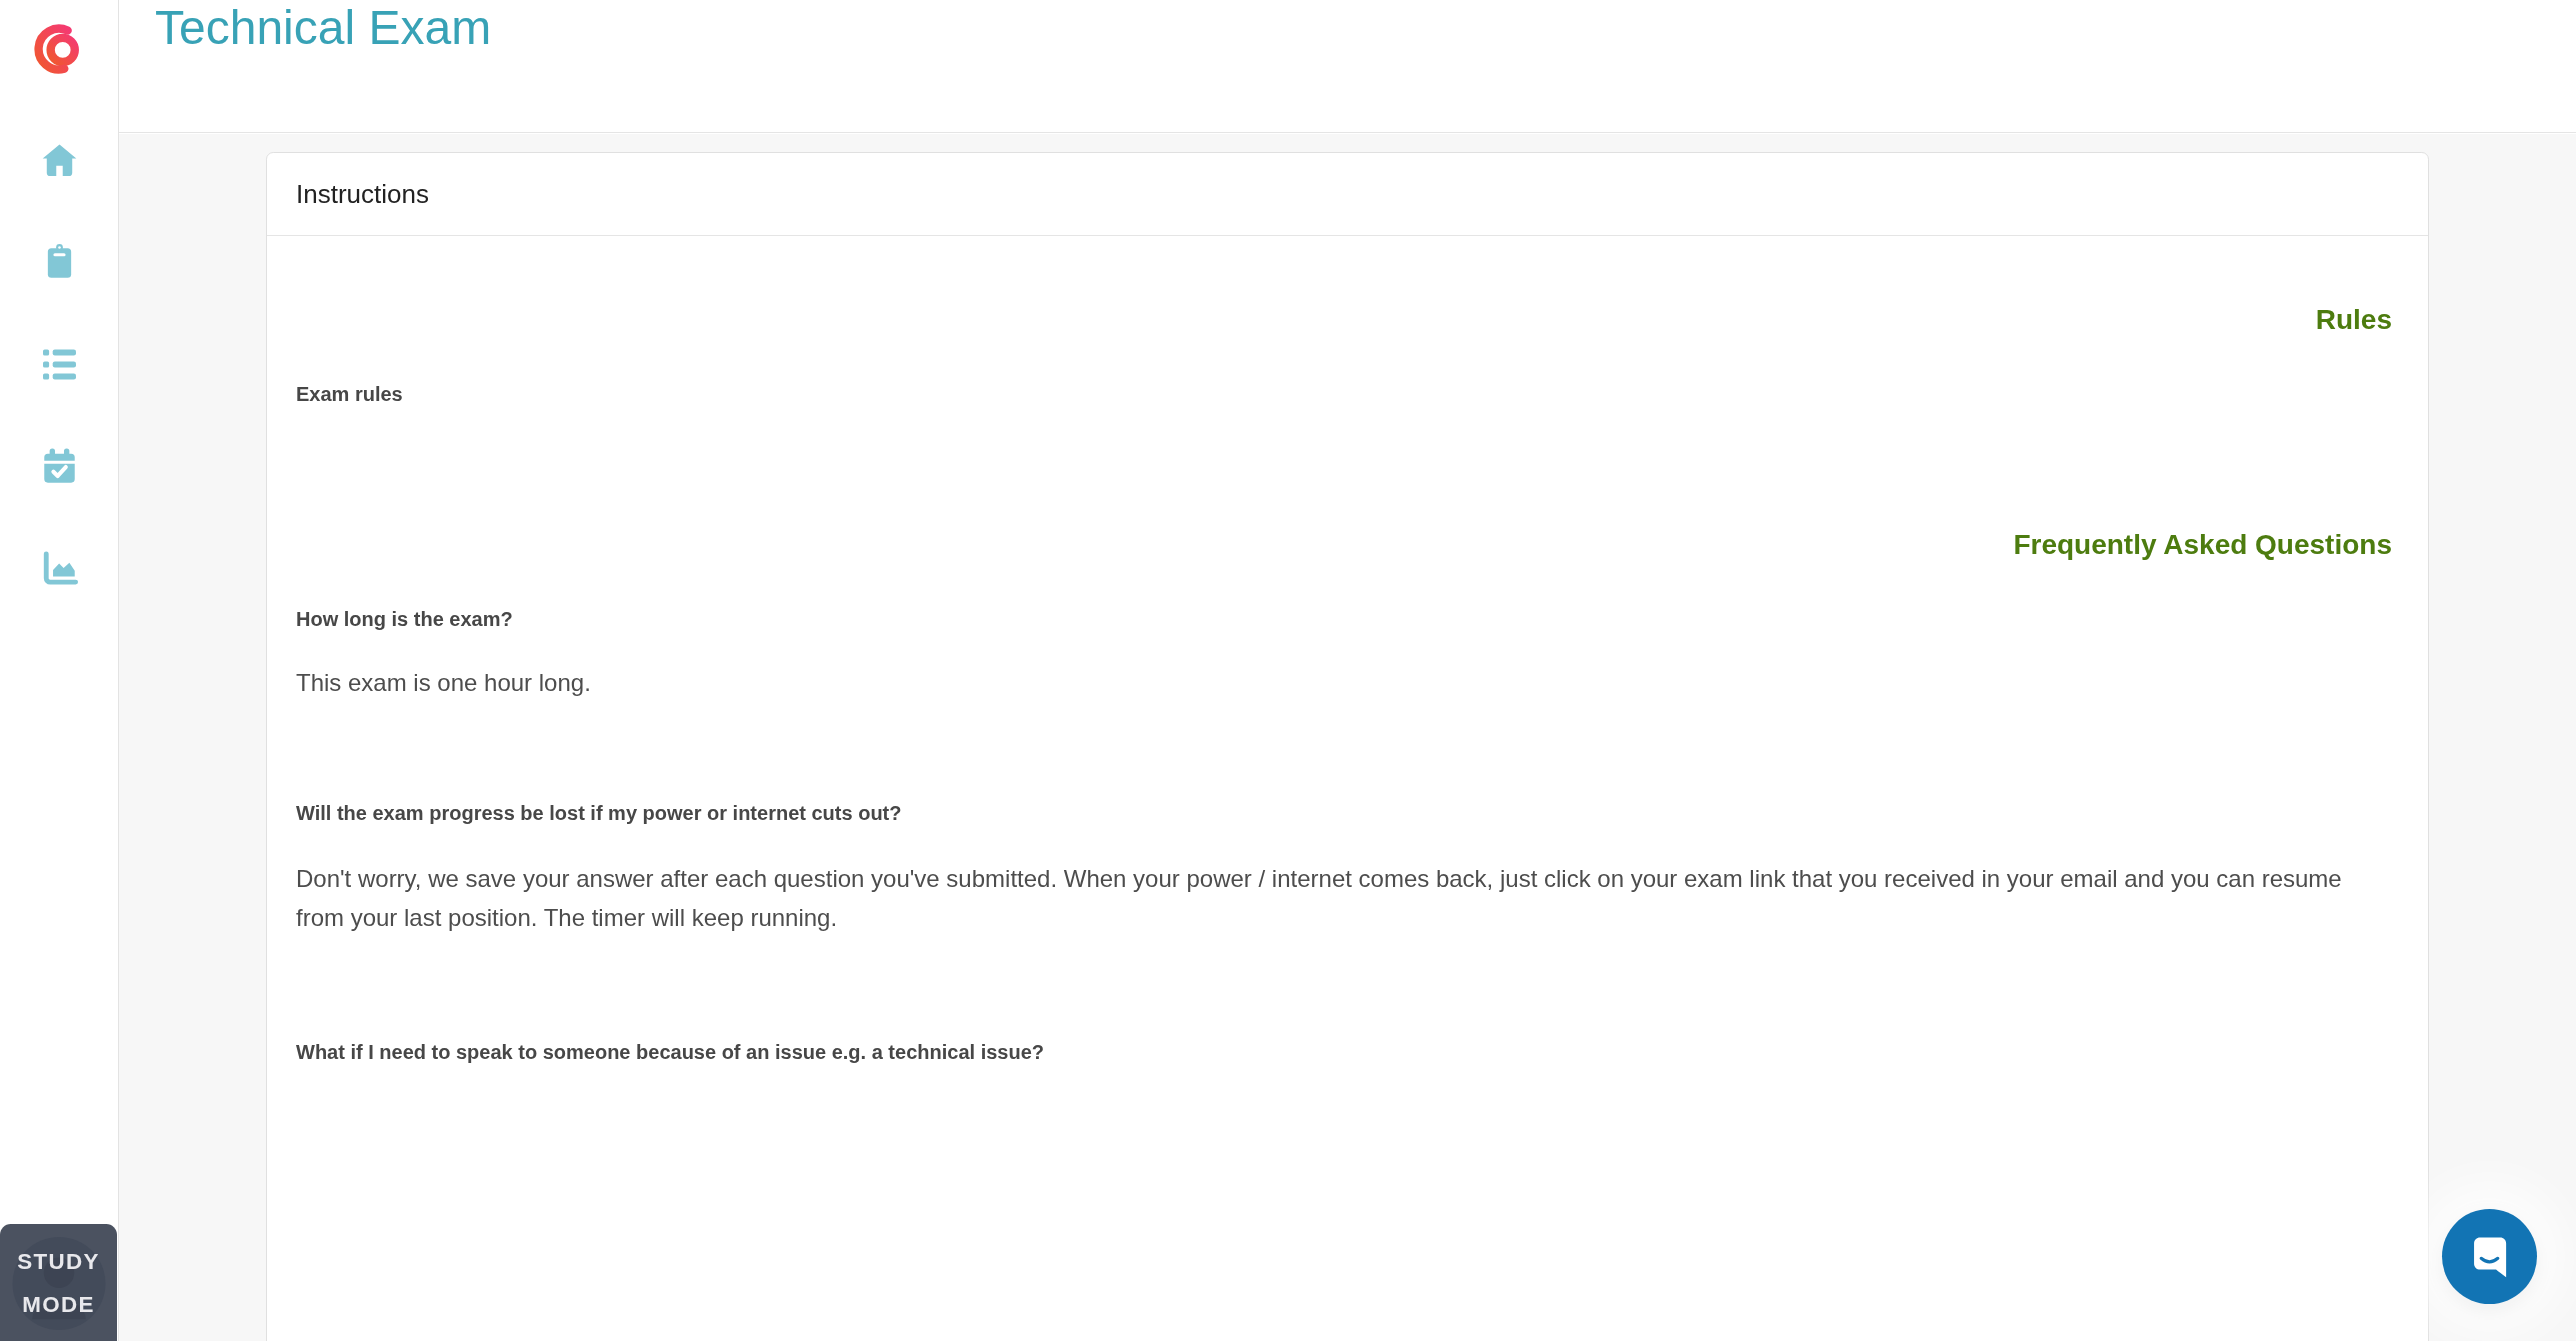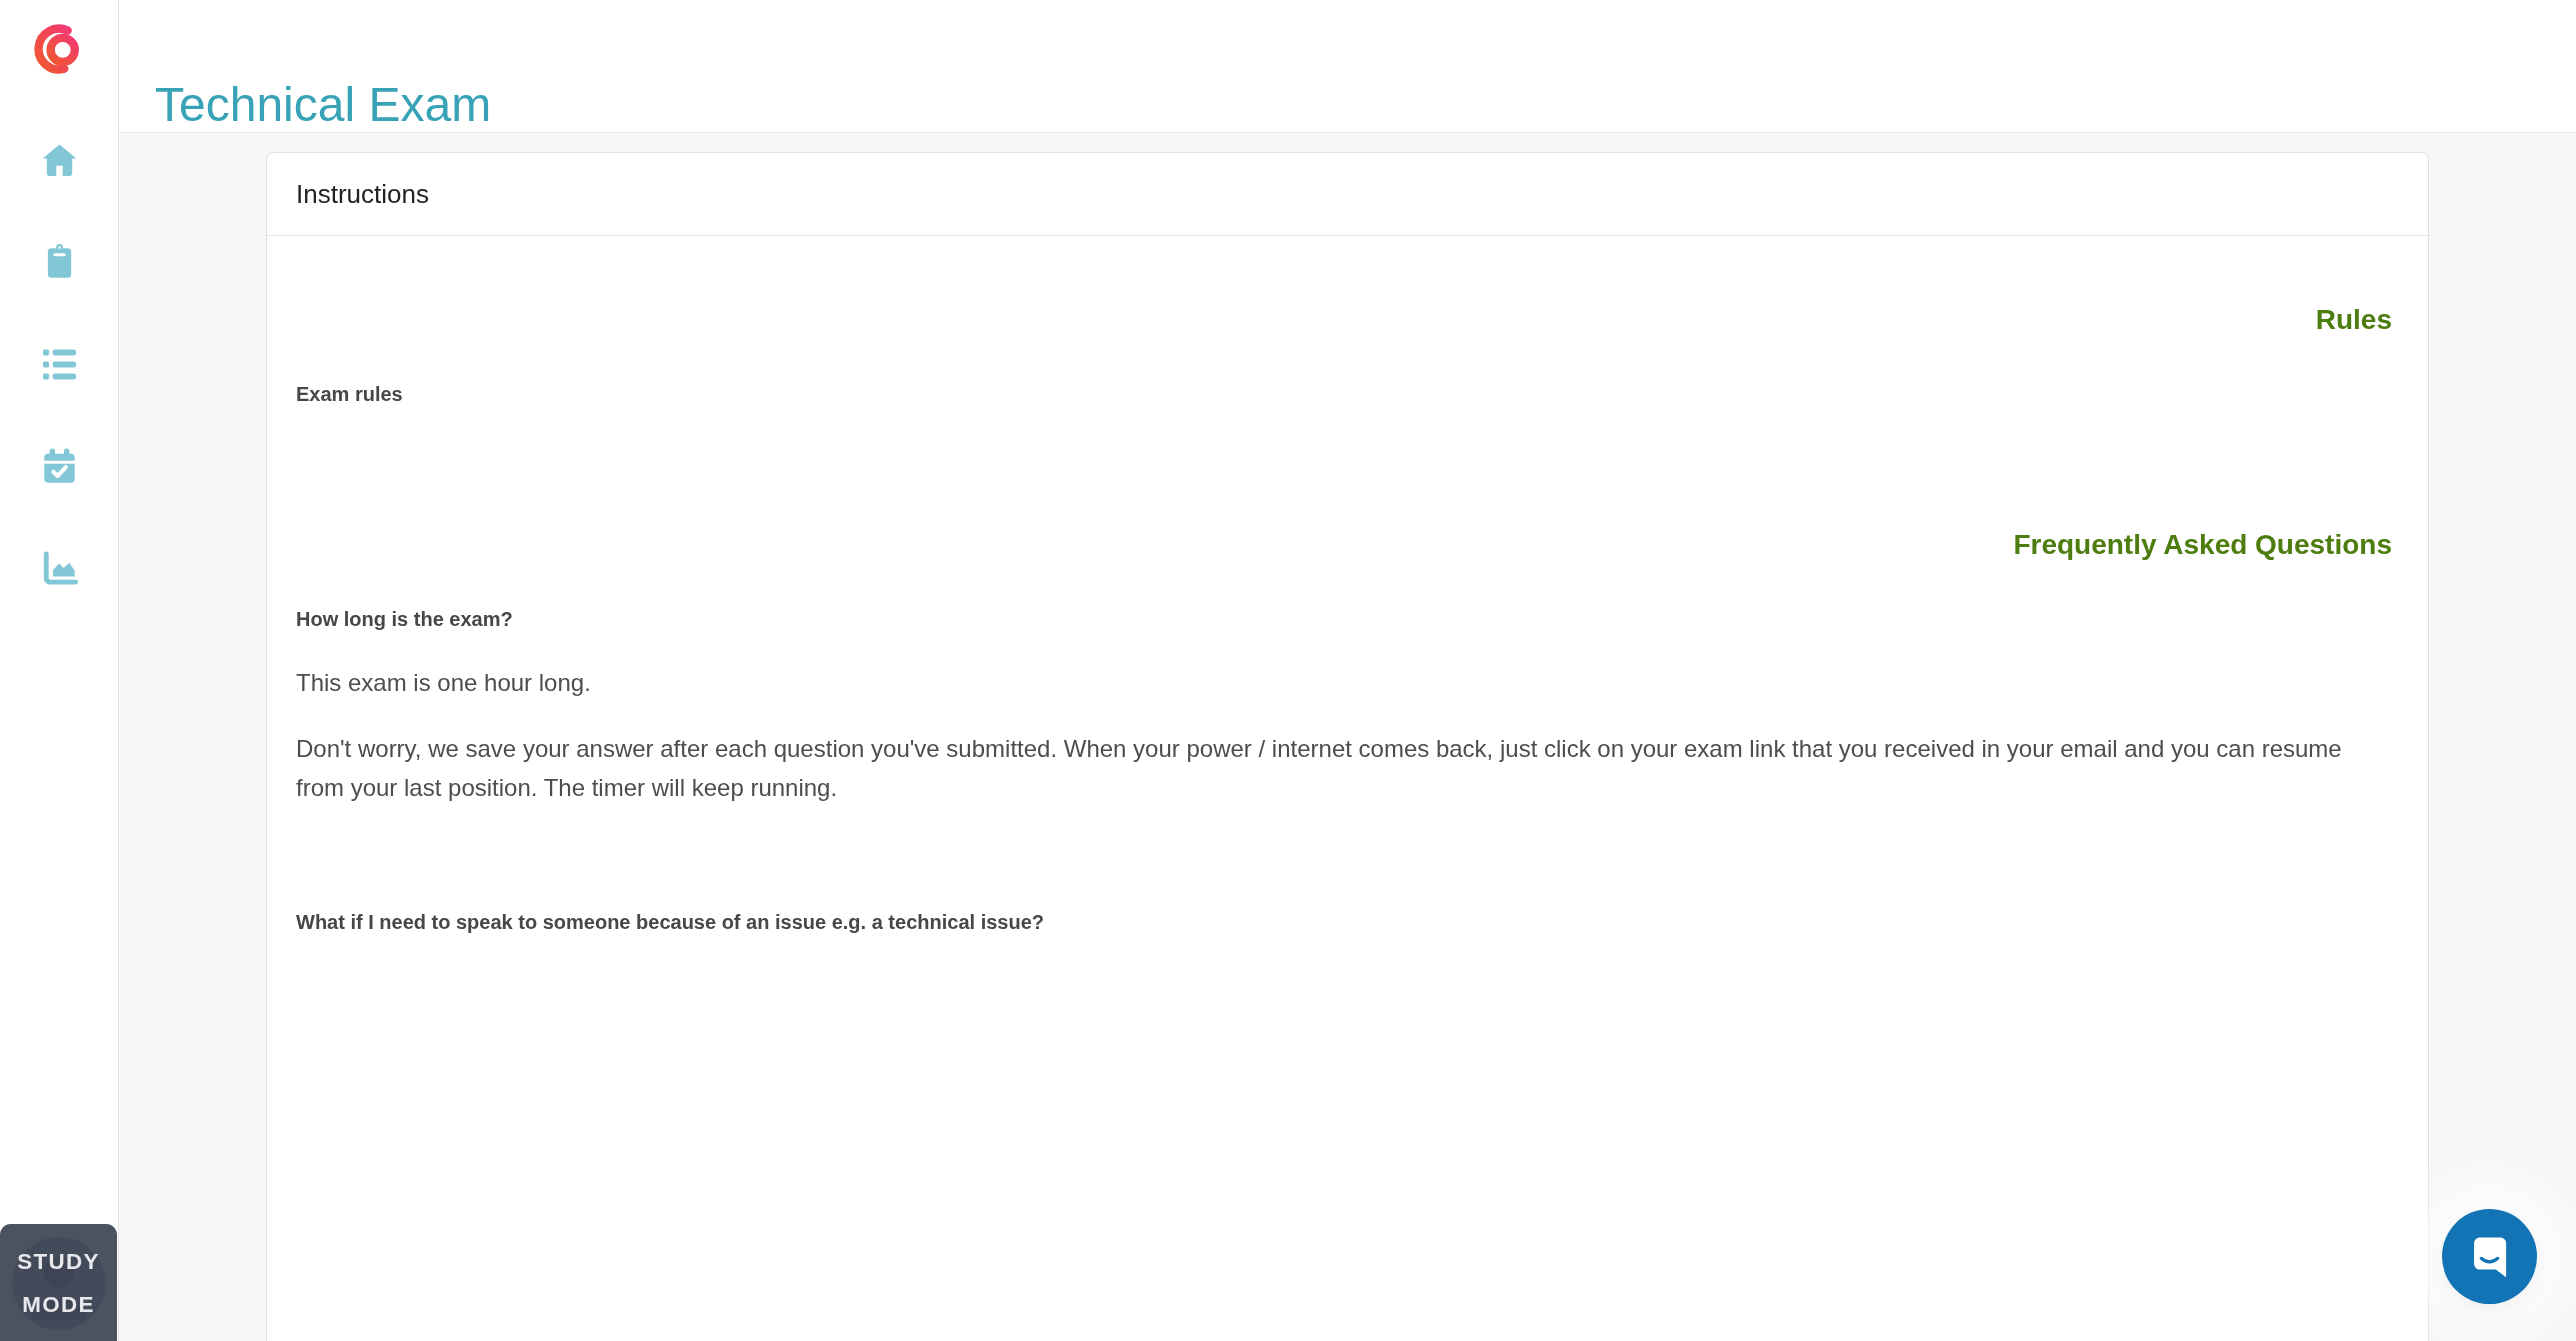--- a/index.html
+++ b/index.html
@@ -29,21 +29,21 @@
   .study-circle svg{position:absolute;left:0;top:0;width:93px;height:93px;}
   .study-text{
     position:absolute;inset:0;display:flex;flex-direction:column;
     align-items:center;justify-content:center;gap:13px;
     color:#e8e8ec;font-size:22.4px;font-weight:600;letter-spacing:1.3px;line-height:29.5px;
   }
   
   .page-header{
     position:absolute;left:119px;top:0;right:0;height:133px;
     background:#ffffff;border-bottom:0.9px solid #e5e5e5;
-    display:flex;align-items:flex-end;padding-left:36px;box-sizing:border-box;z-index:3;
+    display:flex;align-items:flex-start;padding-left:36px;box-sizing:border-box;z-index:3;
   }
   .page-title{font-size:48px;font-weight:400;color:#38a2b6;margin:0;}
   
   .main{
     position:absolute;left:119px;top:134px;right:0;bottom:0;
     background:#f7f7f7;z-index:1;
   }
   .card{
     position:absolute;left:147px;top:18px;width:2163px;height:1431px;
     background:#ffffff;border:0.9px solid #e0e0e0;border-radius:7.2px 7.2px 0 0;
@@ -174,20 +174,21 @@
 
         <h3 class="sub-heading">Exam rules</h3>
 
 
 
         <h2 class="section-title faq">Frequently Asked Questions</h2>
 
         <h3 class="sub-heading q1">How long is the exam?</h3>
         <p class="body-text tight">This exam is one hour long.</p>
 
+        <h3 class="sub-heading q2">Will the exam progress be lost if my power or internet cuts out?</h3>
         <p class="body-text a2">Don't worry, we save your answer after each question you've submitted. When your power / internet comes back, just click on your exam link that you received in your email and you can resume from your last position. The timer will keep running.</p>
 
         <h3 class="sub-heading q3">What if I need to speak to someone because of an issue e.g. a technical issue?</h3>
 
       </div>
     </section>
   </main>
 
   <button class="chat-launcher">
     <span>

